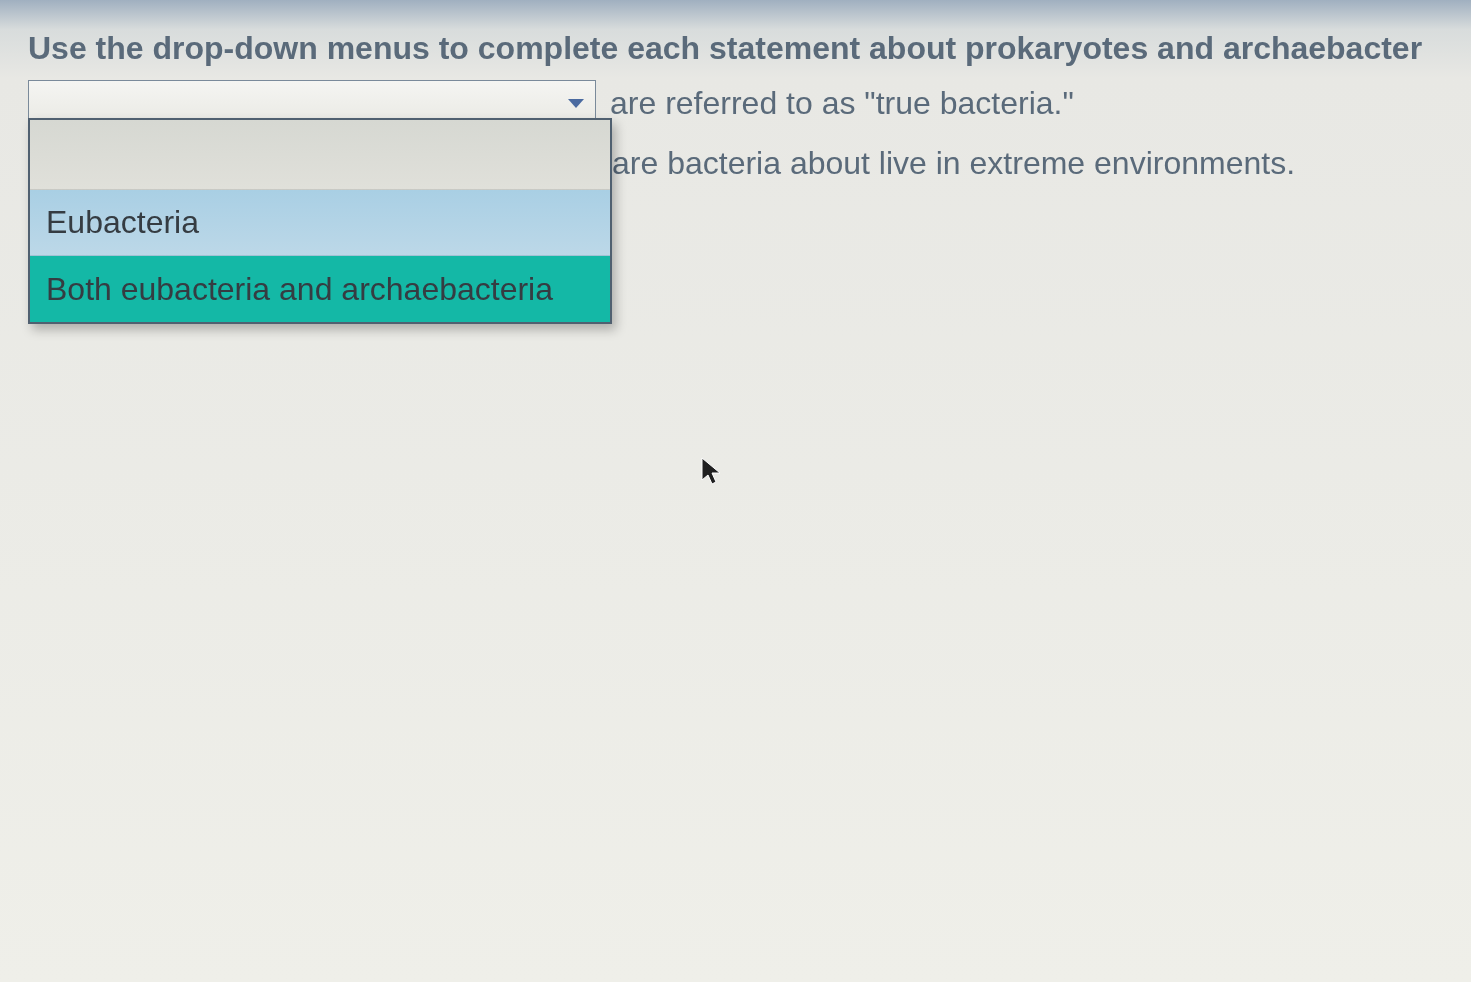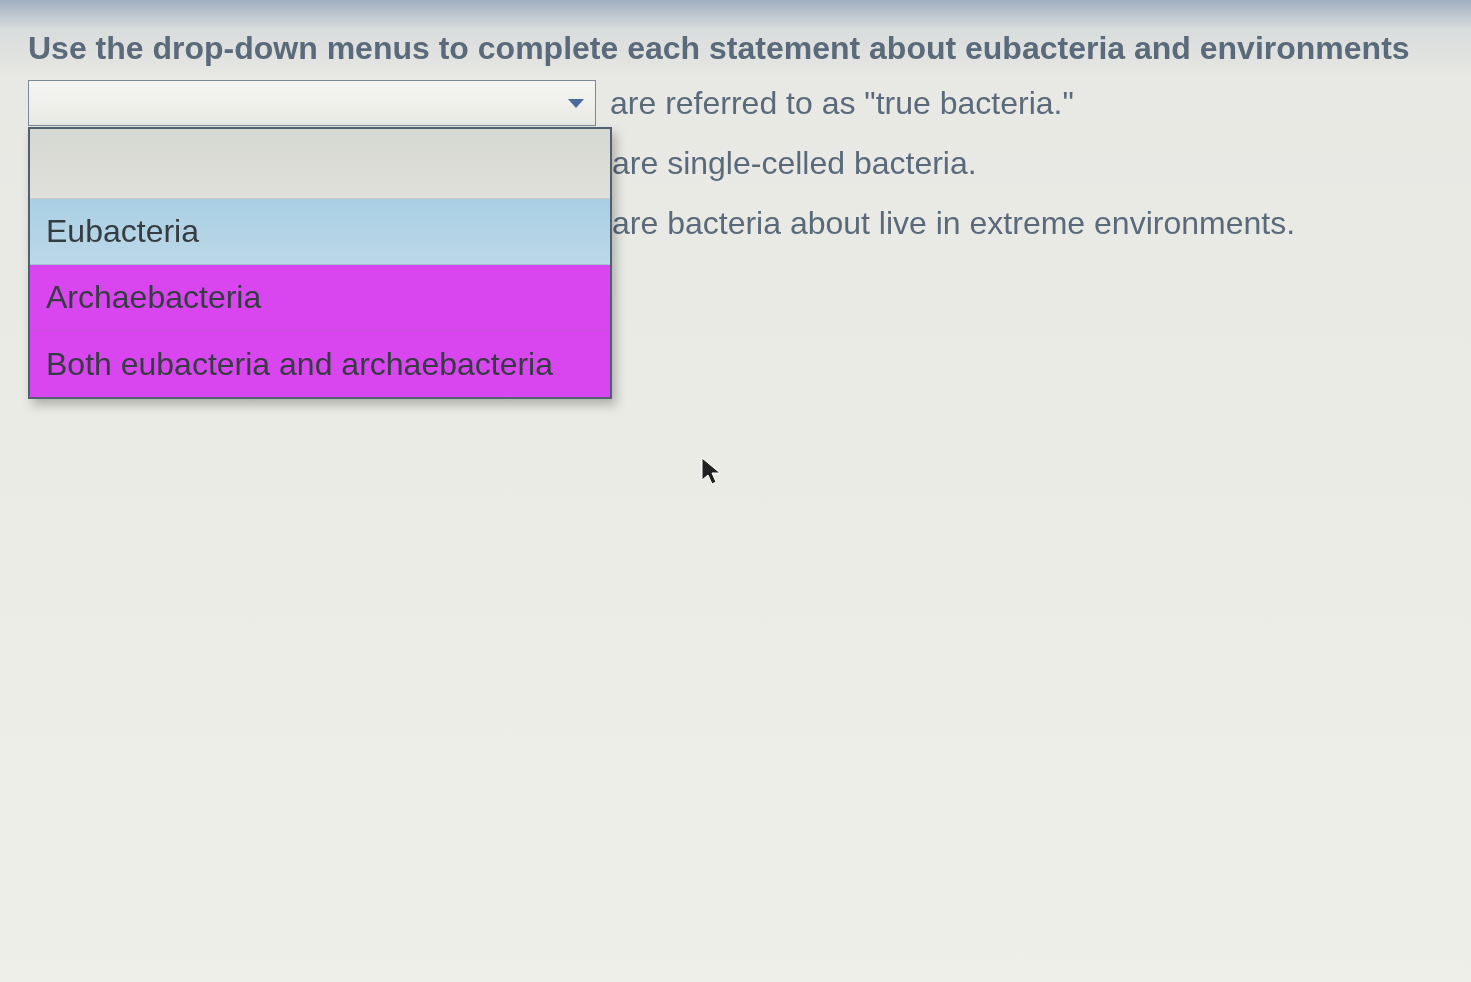--- a/index.html
+++ b/index.html
@@ -58,24 +58,24 @@
       fill: #4a6aa0;
     }
     .statement-text {
       font-size: 32px;
       color: #5a6a7a;
       margin-left: 14px;
       white-space: nowrap;
     }
     .dropdown-list {
       position: absolute;
-      top: 48px;
+      top: 39px;
       left: 0;
       width: 584px;
-      background: #d946ef;
+      background: #14b8a6;
       border: 2px solid #506070;
       box-shadow: 4px 6px 10px rgba(0,0,0,0.25);
       z-index: 10;
     }
     .dropdown-item {
       height: 66px;
       display: flex;
       align-items: center;
       padding-left: 16px;
       font-size: 32px;
@@ -107,47 +107,42 @@
     }
     .spacer-left {
       width: 570px;
       flex-shrink: 0;
     }
   </style>
 </head>
 <body>
 
 <div class="content">
-  <div class="instruction">Use the drop-down menus to complete each statement about eubacteria and environments</div>
+  <div class="instruction">Use the drop-down menus to complete each statement about prokaryotes and archaebacter</div>
 
   <div class="rows">
 
     <div class="row">
       <div class="dropdown-box">
         <span class="chevron">
           <svg viewBox="0 0 16 12">
               <polygon points="0,2 16,2 8,11"></polygon>
             </svg>
         </span>
       </div>
       <span class="statement-text">are referred to as "true bacteria."</span>
     </div>
 
     <div class="dropdown-list">
       <div class="dropdown-item blank"></div>
       <div class="dropdown-item highlight">Eubacteria</div>
-      <div class="dropdown-item">Archaebacteria</div>
       <div class="dropdown-item">Both eubacteria and archaebacteria</div>
     </div>
 
 
-    <div class="row">
-      <div class="spacer-left"></div>
-      <span class="statement-text">are single-celled bacteria.</span>
-    </div>
 
     <div class="row">
       <div class="spacer-left"></div>
       <span class="statement-text">are bacteria about live in extreme environments.</span>
     </div>
 
   </div>
 </div>
 
 <div class="cursor">

